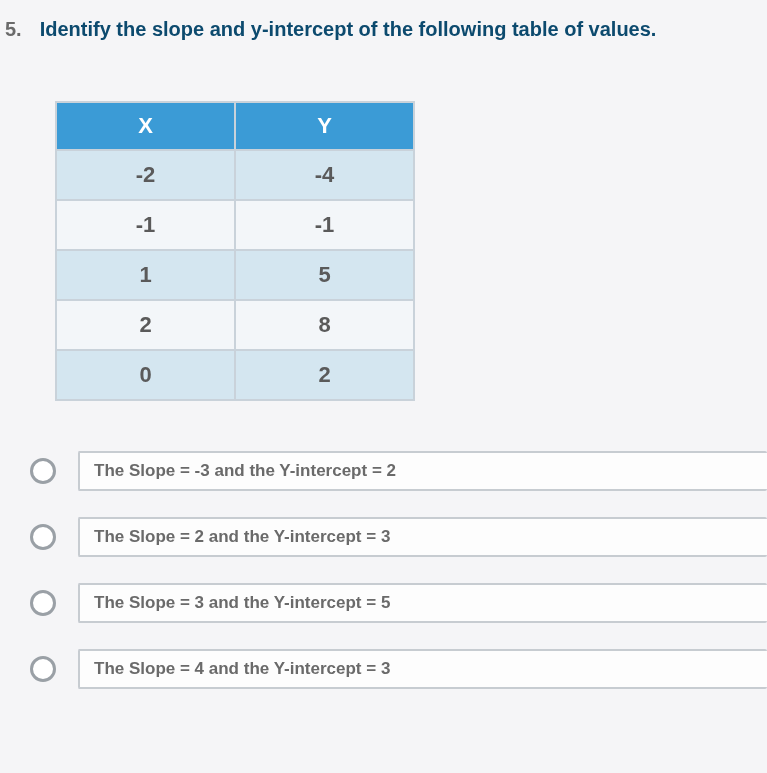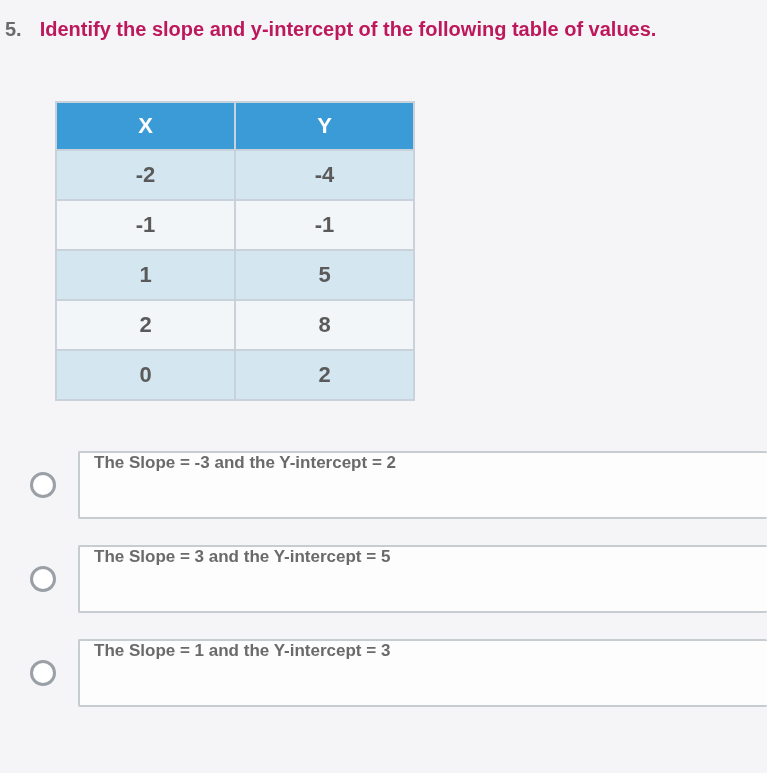--- a/index.html
+++ b/index.html
@@ -23,21 +23,21 @@
       font-size: 20px;
       font-weight: bold;
       color: #6a6a6a;
       filter: blur(0.6px);
     }
     .question-number {
       margin-right: 18px;
       color: #6a6a6a;
     }
     .question-text {
-      color: #be185d;
+      color: #0c4a6e;
     }
     .table-wrap {
       margin: 60px 0 0 55px;
     }
     table.data {
       border-collapse: collapse;
       width: 360px;
       filter: blur(0.5px);
     }
     table.data th {
@@ -75,24 +75,24 @@
       height: 26px;
       border: 3px solid #9aa0a6;
       border-radius: 50%;
       background: #fff;
       margin-right: 22px;
       flex-shrink: 0;
     }
     .answer-box {
       border: 2px solid #c7ccd1;
       background: #fdfdfd;
-      height: 68px;
+      height: 40px;
       flex: 1;
       display: flex;
-      align-items: flex-start;
+      align-items: center;
       padding: 0 14px;
       font-size: 17px;
       color: #6a6a6a;
       font-weight: 600;
       border-radius: 2px;
       border-right: none;
     }
   </style>
 </head>
 <body>
@@ -136,22 +136,28 @@
 <div class="answers-wrap">
   <div class="answer-row">
     <div class="radio"></div>
     <div class="answer-box">
       <span>The Slope = -3 and the Y-intercept = 2</span>
     </div>
   </div>
   <div class="answer-row">
     <div class="radio"></div>
     <div class="answer-box">
+      <span>The Slope = 2 and the Y-intercept = 3</span>
+    </div>
+  </div>
+  <div class="answer-row">
+    <div class="radio"></div>
+    <div class="answer-box">
       <span>The Slope = 3 and the Y-intercept = 5</span>
     </div>
   </div>
   <div class="answer-row">
     <div class="radio"></div>
     <div class="answer-box">
-      <span>The Slope = 1 and the Y-intercept = 3</span>
+      <span>The Slope = 4 and the Y-intercept = 3</span>
     </div>
   </div>
 </div>
 
 </body></html>

